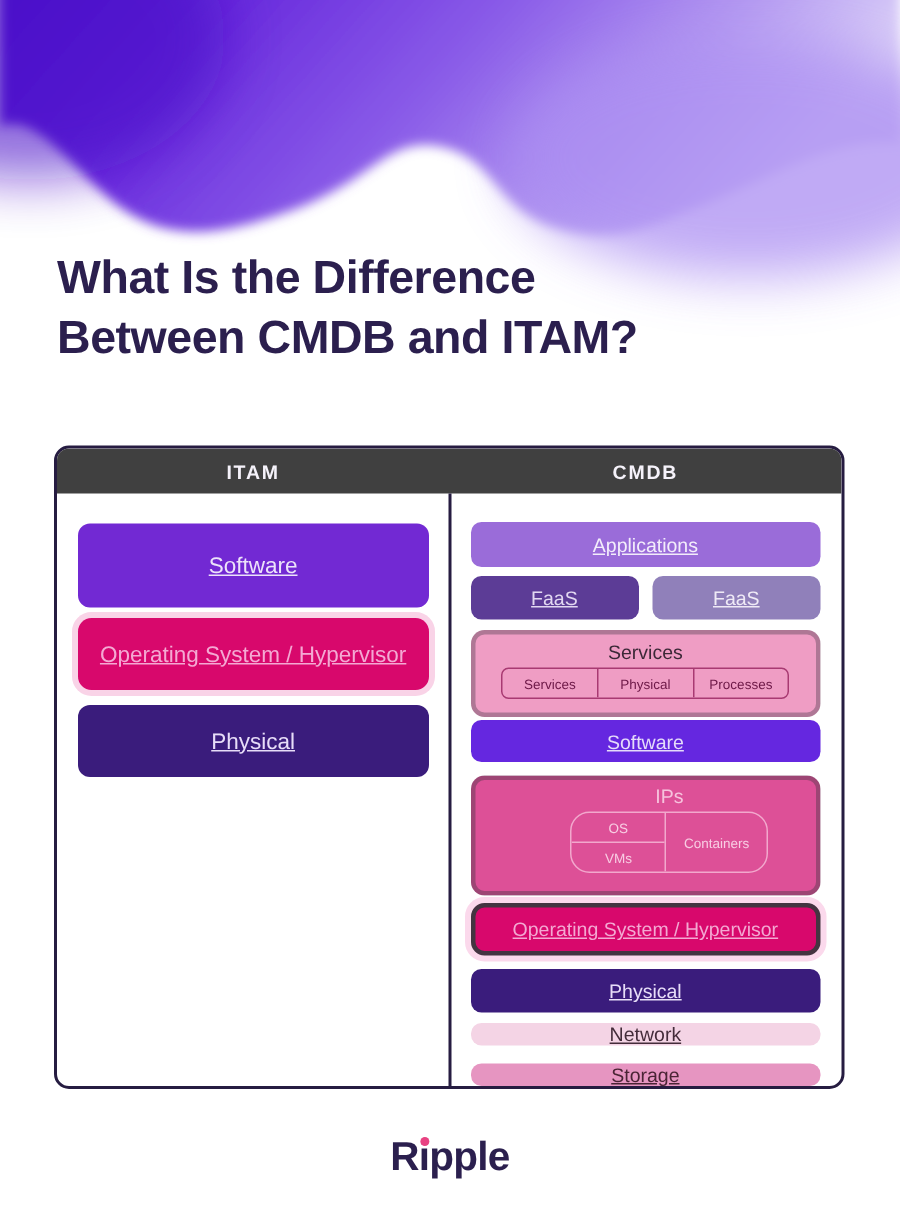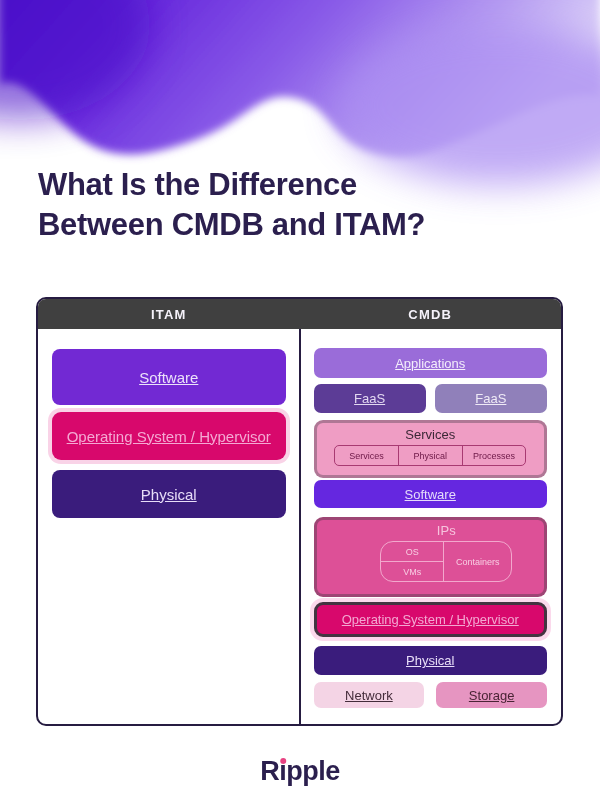--- a/index.html
+++ b/index.html
@@ -91,21 +91,21 @@
   }
   .ips-os { border-bottom:1px solid #f2a8cd; }
   .ips-containers { flex:1; display:flex; align-items:center; justify-content:center; font-size:9px; color:#f8cde3; }
 
   .cmdb-os {
     height:35px; background:#d8086c; color:#f3a8d2; font-size:13px;
     border:3px solid #443441; border-radius:9px;
     box-shadow:0 0 0 4px #fbd9ec; margin-bottom:9px;
   }
   .cmdb-physical { height:29px; background:#3a1c7c; color:#e7ddf8; font-size:13px; margin-bottom:7px; border-radius:7px; }
-  .r-netsto { gap:12px; }
+  .r-netsto { gap:12px;flex-direction:column; }
   .cmdb-network { flex:1; height:26px; background:#f4d4e5; color:#442c3a; font-size:13px; border-radius:7px; }
   .cmdb-storage { flex:1; height:26px; background:#e695c1; color:#4a2435; font-size:13px; border-radius:7px; }
 
   
   .logo {
     position:absolute; top:756px; left:50%; transform:translateX(-50%);
     font-size:27px; font-weight:800; color:#2b1f4e; letter-spacing:-0.5px;
   }
   .logo-dot {
     position:absolute; left:20px; top:2px; width:6px; height:6px;

